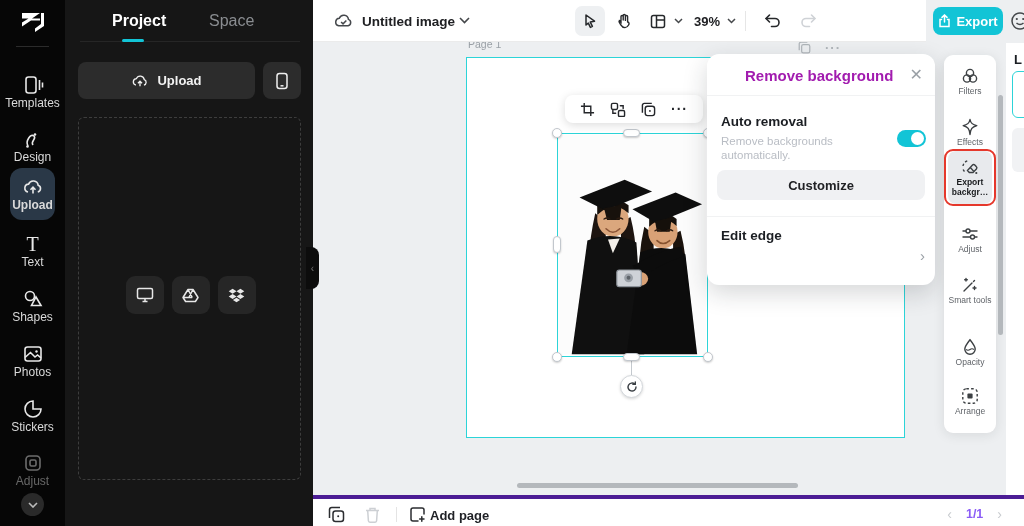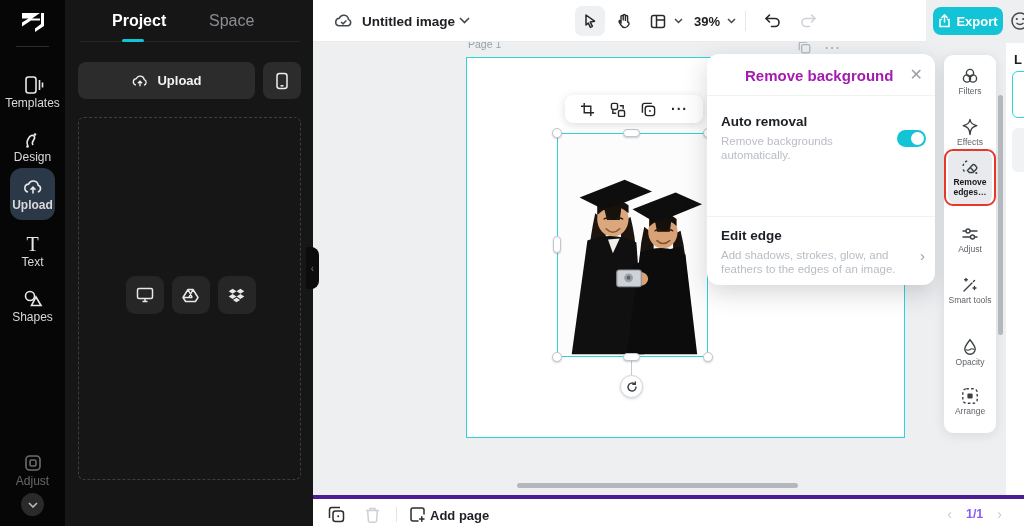--- a/index.html
+++ b/index.html
@@ -149,21 +149,39 @@
   <div class="rail-item" style="top:288px">
     <div class="ric">
       <svg viewBox="0 0 22 22" fill="none" stroke="currentColor" stroke-width="1.6">
           <circle cx="8" cy="8" r="4.5"></circle>
           <path d="M14 9 L19 17.5 H9.5 Z" fill="#060606"></path>
         </svg>
     </div>
     <div class="rlb">Shapes</div>
   </div>
 
-
+  <div class="rail-item" style="top:343px">
+    <div class="ric">
+      <svg viewBox="0 0 22 22" fill="none" stroke="currentColor" stroke-width="1.6">
+          <rect x="3" y="4" width="16" height="14" rx="2.5"></rect>
+          <path d="M3 14.5 L8.5 9.5 L13 14 L15.5 12 L19 14.8"></path>
+          <circle cx="14.5" cy="8.5" r="1.2" fill="currentColor" stroke="none"></circle>
+        </svg>
+    </div>
+    <div class="rlb">Photos</div>
+  </div>
+
+  <div class="rail-item" style="top:398px">
+    <div class="ric">
+      <svg viewBox="0 0 22 22" fill="none" stroke="currentColor" stroke-width="1.6">
+          <path d="M19 11 a8 8 0 1 1 -8 -8 l0 8 z"></path>
+        </svg>
+    </div>
+    <div class="rlb">Stickers</div>
+  </div>
 
   <div class="rail-item" style="top:452px;opacity:.45">
     <div class="ric">
       <svg viewBox="0 0 22 22" fill="none" stroke="currentColor" stroke-width="1.6">
           <rect x="4" y="4" width="14" height="14" rx="3.5"></rect>
           <rect x="8" y="8" width="6" height="6" rx="1.5"></rect>
         </svg>
     </div>
     <div class="rlb">Adjust</div>
   </div>
@@ -370,24 +388,24 @@
   <div class="title">Remove background</div>
   <div class="close">✕</div>
   <div class="div1"></div>
 
   <div class="sec-t" style="top:60px">Auto removal</div>
   <div class="sec-d" style="top:80px;width:150px">Remove backgrounds automatically.</div>
   <div class="toggle" style="background:#12c4d6">
       <div class="knob"></div>
     </div>
 
+  <div class="customize">Customize</div>
   <div class="div2"></div>
 
   <div class="sec-t" style="top:174px">Edit edge</div>
-  <div class="sec-d" style="top:194px;width:192px">Add shadows, strokes, glow, and feathers to the edges of an image.</div>
   <div class="chev">›</div>
 </div>
 
 <div class="abs rrail">
   <div class="rr-item" style="top:12px">
     <div class="ric">
       <svg viewBox="0 0 18 18" fill="none" stroke="currentColor" stroke-width="1.4">
           <circle cx="9" cy="6" r="3.6"></circle>
           <circle cx="6" cy="11.5" r="3.6"></circle>
           <circle cx="12" cy="11.5" r="3.6"></circle>
@@ -409,21 +427,21 @@
   <div class="rr-red"></div>
   <div class="rr-item" style="top:103px;z-index:3">
     <div class="ric">
       <svg viewBox="0 0 18 18" fill="none" stroke="currentColor" stroke-width="1.4">
           <path d="M2 8 a6.5 6.5 0 0 1 6-5.5 M2.2 11.5 a6.5 6.5 0 0 0 1.8 2.5" stroke-dasharray="2.4 2"></path>
           <path d="M6.5 12.5 L11.5 7 a1.6 1.6 0 0 1 2.3 0 l1.6 1.8 a1.6 1.6 0 0 1 0 2.2 L12 14.5 H8.3 Z"></path>
           <path d="M9.3 9.6 l3.4 3.6"></path>
           <circle cx="15.3" cy="15" r="1.1" fill="currentColor" stroke="none"></circle>
         </svg>
     </div>
-    <div class="rlb" style="color:#17191c;font-weight:700">Remove edges…</div>
+    <div class="rlb" style="color:#17191c;font-weight:700">Export backgr…</div>
   </div>
 
   <div class="rr-item" style="top:170px">
     <div class="ric">
       <svg viewBox="0 0 18 18" fill="none" stroke="currentColor" stroke-width="1.4" stroke-linecap="round">
           <path d="M2 6 H16 M2 12 H16"></path>
           <circle cx="7" cy="6" r="2" fill="#fff"></circle>
           <circle cx="11.5" cy="12" r="2" fill="#fff"></circle>
         </svg>
     </div>

